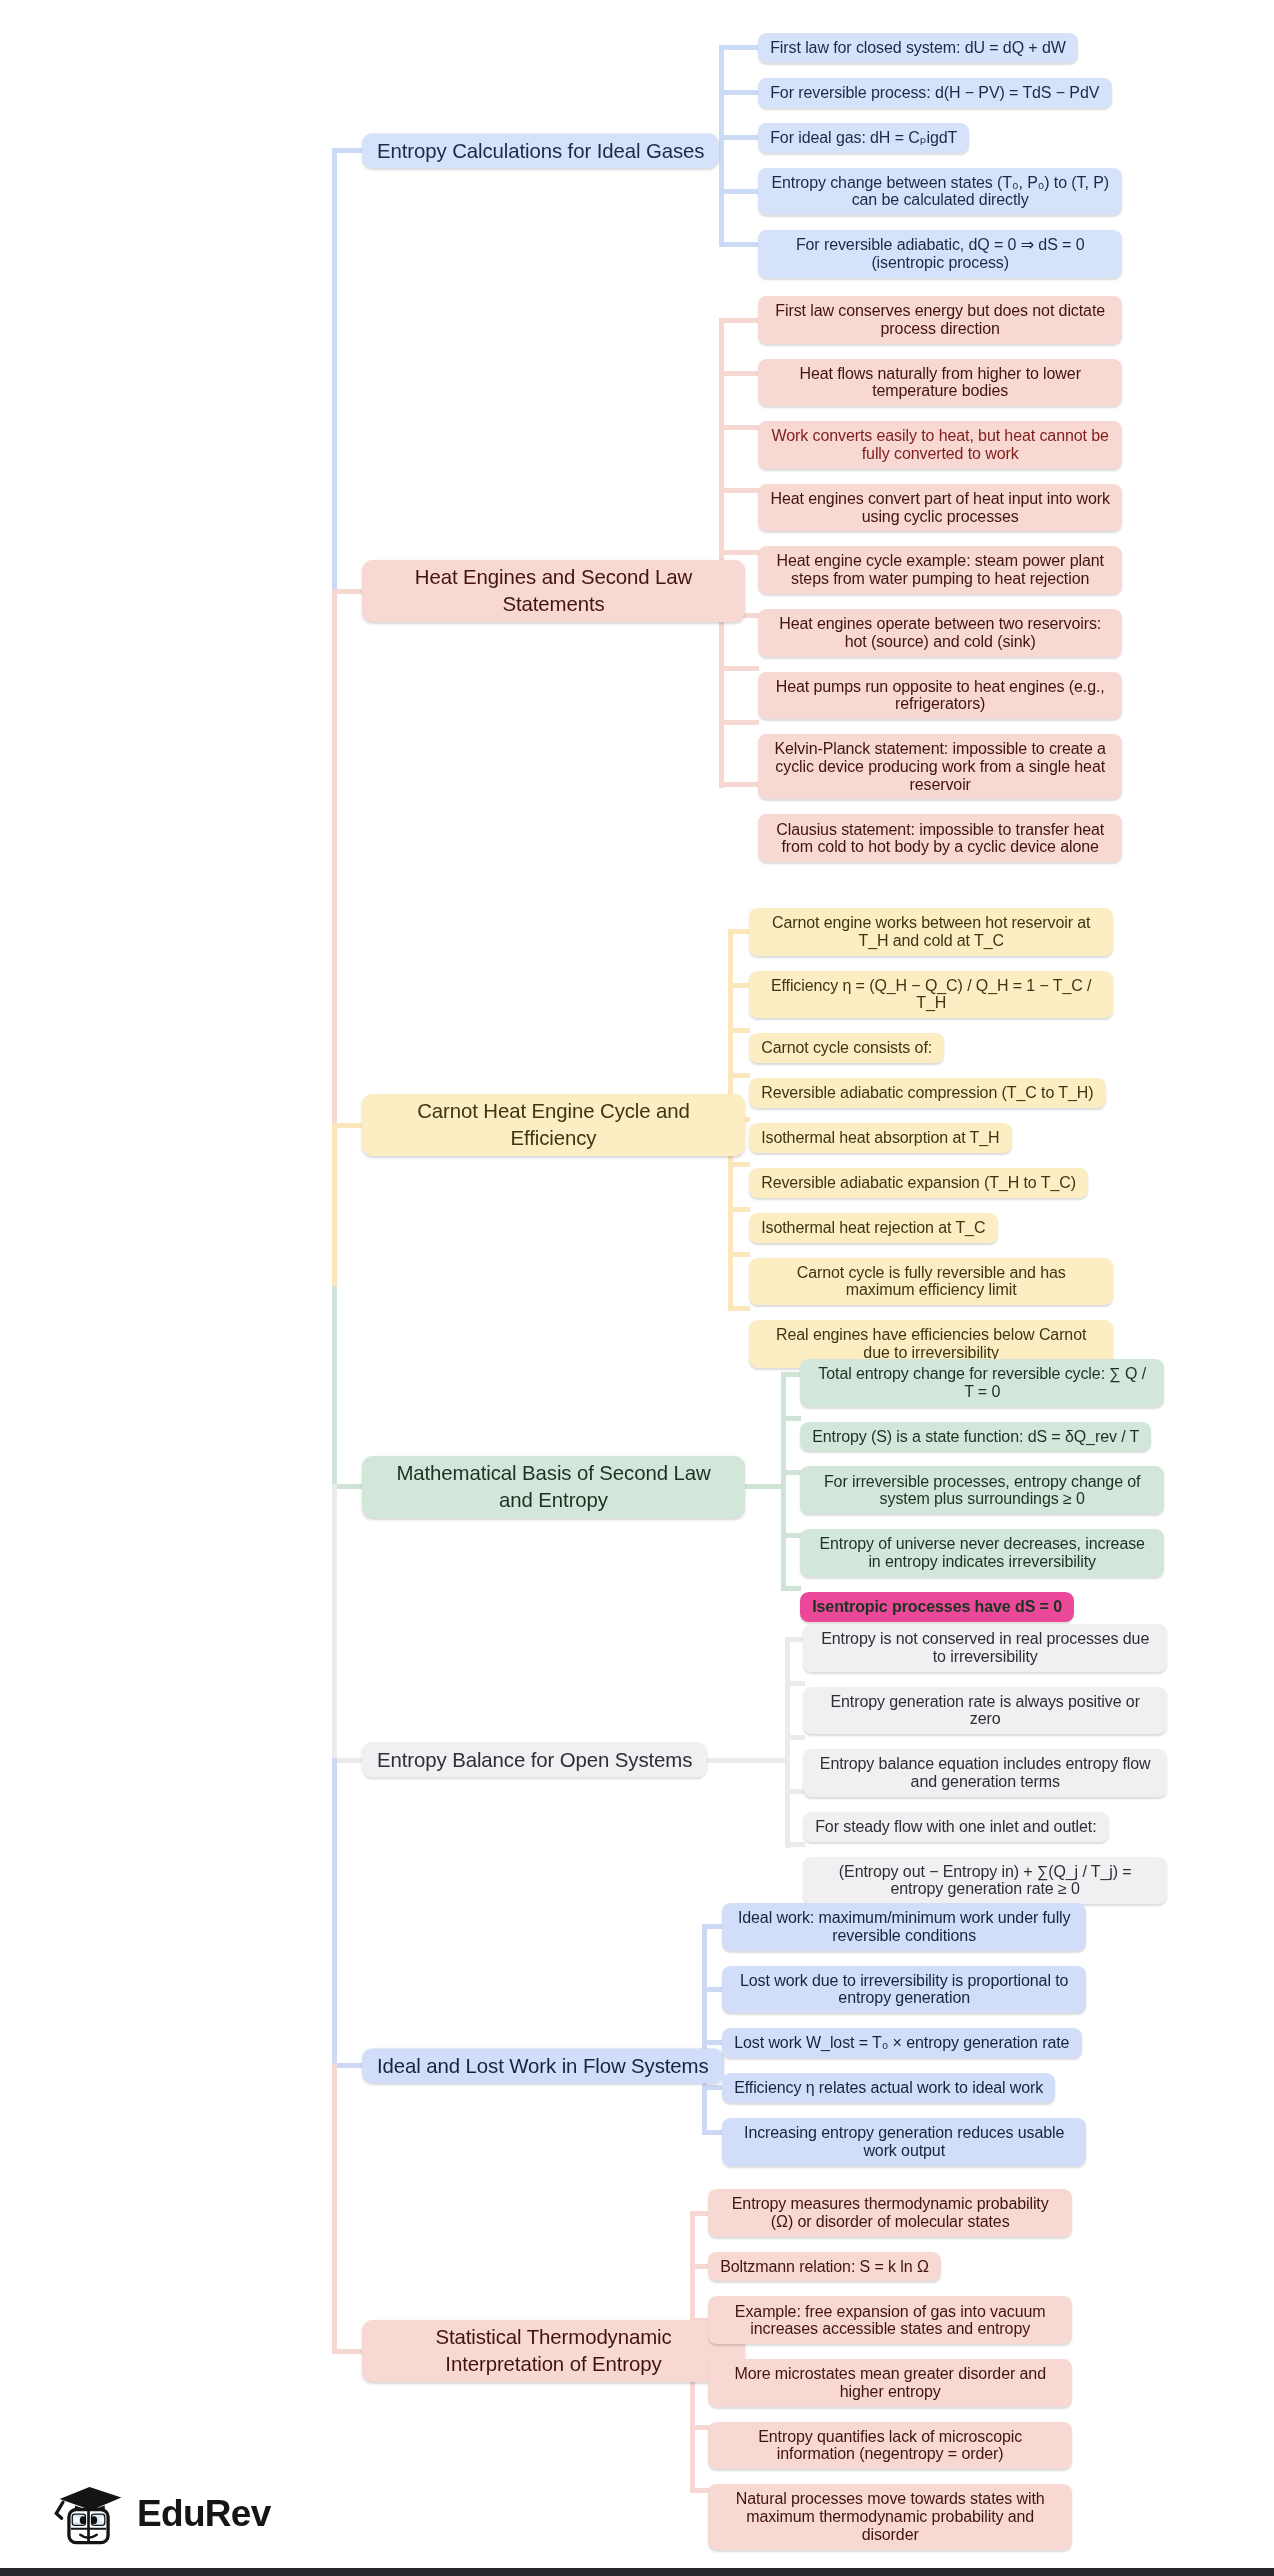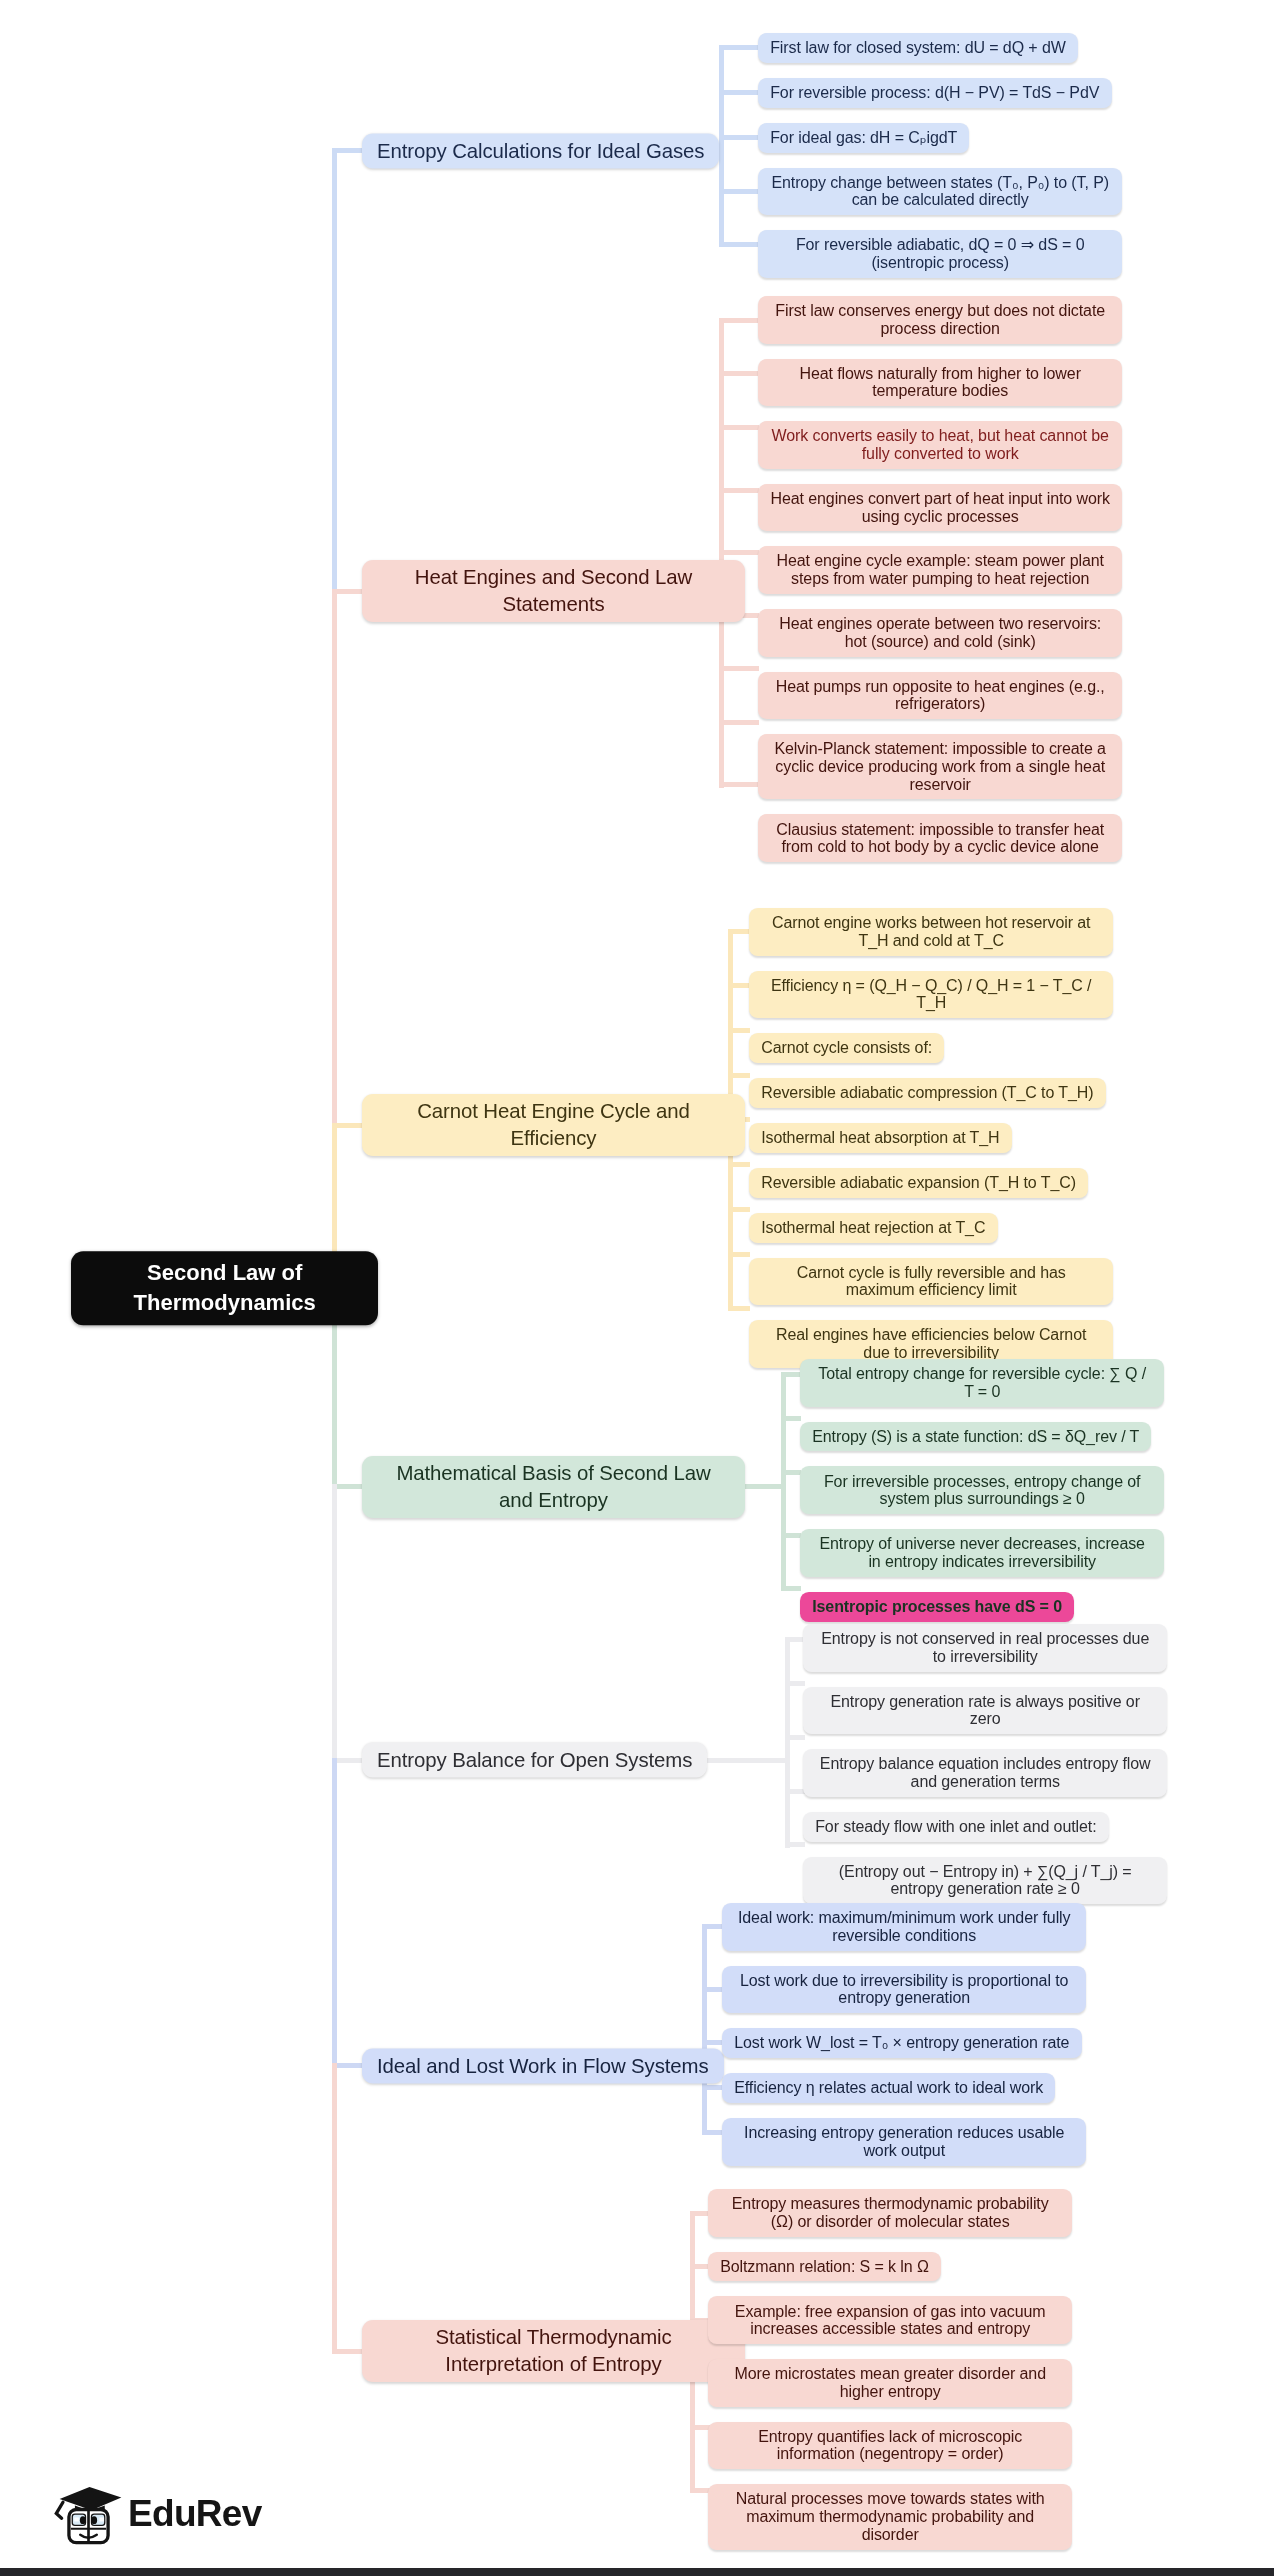--- a/index.html
+++ b/index.html
@@ -24,29 +24,28 @@
     transform:translateY(-50%);
     box-shadow:0 1.4px 3.4px rgba(0,0,0,.3);
   }
   .leaves{position:absolute;z-index:2;display:flex;flex-direction:column;gap:15px;align-items:flex-start;}
   .leaf{
     border-radius:8.8px;padding:6.1px 12.2px;text-align:center;
     font-size:16px;line-height:17.7px;letter-spacing:-0.1px;
     max-width:340px;width:max-content;
     box-shadow:0 1.4px 2px rgba(0,0,0,.14);
   }
-  #logo{position:absolute;left:53px;top:2479px;z-index:4;display:flex;align-items:center;gap:2px;}
+  #logo{position:absolute;left:53px;top:2479px;z-index:4;display:flex;align-items:center;gap:11px;}
   #logo .brand{font-size:37px;font-weight:bold;color:#151515;letter-spacing:-0.7px;}
   #bottom-bar{position:absolute;left:0;bottom:0;width:100%;height:8.2px;background:#26262a;z-index:5;}
 </style>
 </head>
 <body>
 
 <div id="mindmap">
-  <div class="root-node" id="root-node" style="left: 71px; top: 1288px; background: rgb(12, 12, 12); color: rgb(255, 255, 255);">Second Law of Thermodynamics</div>
 <div class="node" style="left: 362px; top: 151px; background: rgb(213, 226, 249); color: rgb(27, 42, 74);">Entropy Calculations for Ideal Gases</div>
     <div class="leaves" style="left: 758px; top: 33px;">
       <div class="leaf" style="background: rgb(213, 226, 249); color: rgb(27, 42, 74);">First law for closed system: dU = dQ + dW</div>
       <div class="leaf" style="background: rgb(213, 226, 249); color: rgb(27, 42, 74);">For reversible process: d(H − PV) = TdS − PdV</div>
       <div class="leaf" style="background: rgb(213, 226, 249); color: rgb(27, 42, 74);">For ideal gas: dH = CₚigdT</div>
       <div class="leaf" style="background: rgb(213, 226, 249); color: rgb(27, 42, 74);">Entropy change between states (T₀, P₀) to (T, P) can be calculated directly</div>
       <div class="leaf" style="background: rgb(213, 226, 249); color: rgb(27, 42, 74);">For reversible adiabatic, dQ = 0 ⇒ dS = 0 (isentropic process)</div>
     </div>
     <div class="seg" style="left: 719px; top: 45px; width: 4.8px; height: 202px; background: rgb(204, 219, 245);"></div>
     <div class="seg" style="left: 719px; top: 45px; width: 40px; height: 4.8px; background: rgb(204, 219, 245);"></div>

